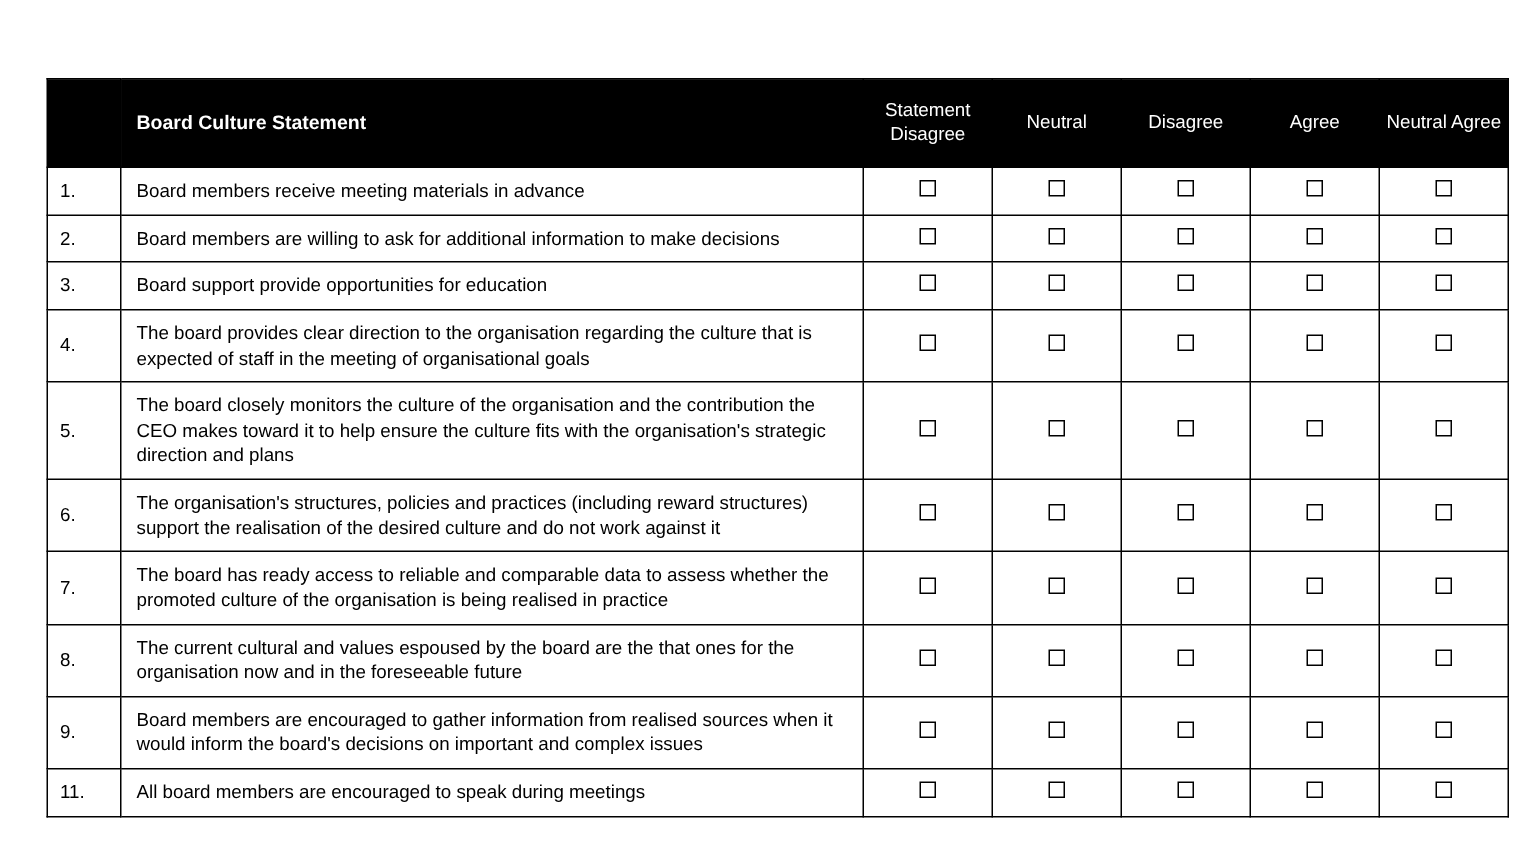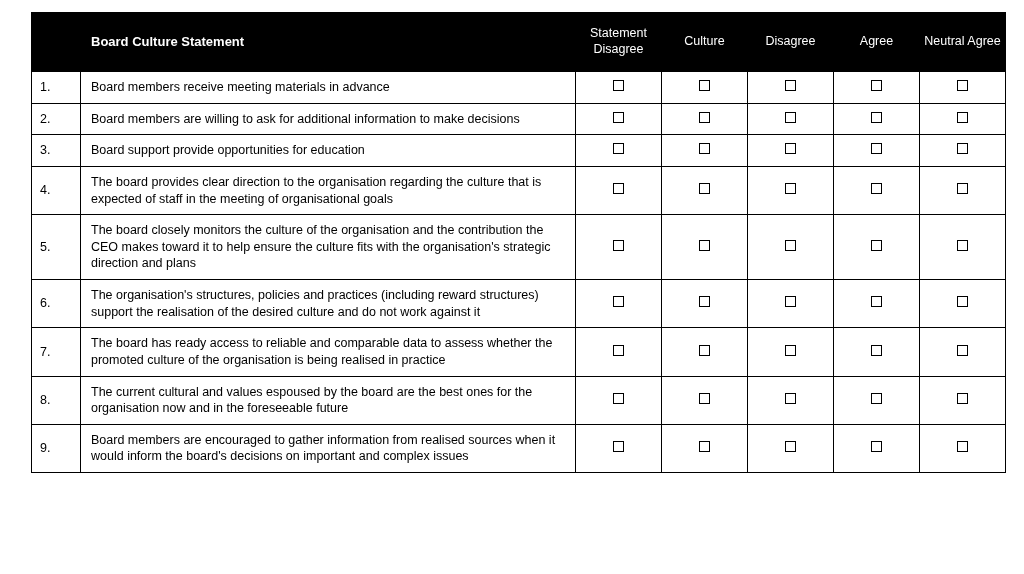--- a/index.html
+++ b/index.html
@@ -24,20 +24,21 @@
     position: absolute;
     left: 31px;
     top: 12px;
     width: 912px;
   }
   table.survey {
     border-collapse: collapse;
     table-layout: fixed;
     width: 912px;
     background: #ffffff;
+    margin-top: 40px;
   }
   table.survey th,
   table.survey td {
     border: 1px solid #000000;
     vertical-align: middle;
   }
   
   thead tr {
     background: #000000;
   }
@@ -99,21 +100,21 @@
 <body>
 
 <div class="page">
   <div class="survey-wrap">
     <table class="survey">
       <thead>
         <tr>
           <th class="num-col"></th>
           <th class="stmt-col">Board Culture Statement</th>
           <th class="scale-col">Statement Disagree</th>
-          <th class="scale-col">Culture</th>
+          <th class="scale-col">Neutral</th>
           <th class="scale-col">Disagree</th>
           <th class="scale-col">Agree</th>
           <th class="scale-col">Neutral Agree</th>
         </tr>
       </thead>
       <tbody>
         <tr>
           <td class="num">1.</td>
           <td class="stmt">Board members receive meeting materials in advance</td>
           <td class="opt"><span class="checkbox"></span></td>
@@ -171,30 +172,39 @@
           <td class="num">7.</td>
           <td class="stmt">The board has ready access to reliable and comparable data to assess whether the promoted culture of the organisation is being realised in practice</td>
           <td class="opt"><span class="checkbox"></span></td>
           <td class="opt"><span class="checkbox"></span></td>
           <td class="opt"><span class="checkbox"></span></td>
           <td class="opt"><span class="checkbox"></span></td>
           <td class="opt"><span class="checkbox"></span></td>
         </tr>
         <tr>
           <td class="num">8.</td>
-          <td class="stmt">The current cultural and values espoused by the board are the best ones for the organisation now and in the foreseeable future</td>
+          <td class="stmt">The current cultural and values espoused by the board are the that ones for the organisation now and in the foreseeable future</td>
           <td class="opt"><span class="checkbox"></span></td>
           <td class="opt"><span class="checkbox"></span></td>
           <td class="opt"><span class="checkbox"></span></td>
           <td class="opt"><span class="checkbox"></span></td>
           <td class="opt"><span class="checkbox"></span></td>
         </tr>
         <tr>
           <td class="num">9.</td>
           <td class="stmt">Board members are encouraged to gather information from realised sources when it would inform the board's decisions on important and complex issues</td>
+          <td class="opt"><span class="checkbox"></span></td>
+          <td class="opt"><span class="checkbox"></span></td>
+          <td class="opt"><span class="checkbox"></span></td>
+          <td class="opt"><span class="checkbox"></span></td>
+          <td class="opt"><span class="checkbox"></span></td>
+        </tr>
+        <tr>
+          <td class="num">11.</td>
+          <td class="stmt">All board members are encouraged to speak during meetings</td>
           <td class="opt"><span class="checkbox"></span></td>
           <td class="opt"><span class="checkbox"></span></td>
           <td class="opt"><span class="checkbox"></span></td>
           <td class="opt"><span class="checkbox"></span></td>
           <td class="opt"><span class="checkbox"></span></td>
         </tr>
       </tbody>
     </table>
   </div>
 </div>

